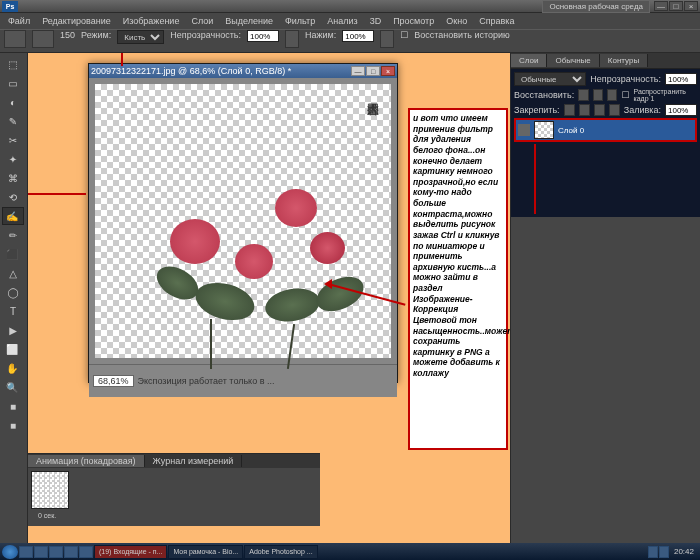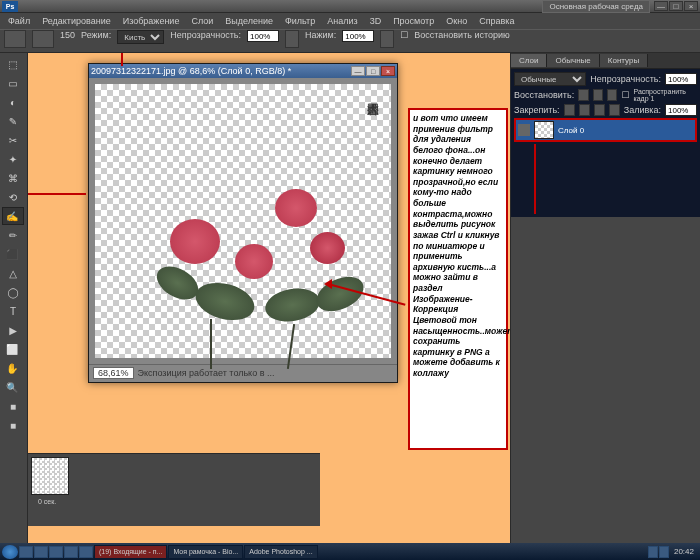--- a/index.html
+++ b/index.html
@@ -36,21 +36,21 @@
 .f4{width:35px;height:32px;background:radial-gradient(circle,#d4576b,#a8263c);left:215px;top:148px}
 .leaf{position:absolute;background:radial-gradient(ellipse,#5a7050,#3a4a35)}
 .l1{width:60px;height:35px;left:100px;top:200px;border-radius:50%;transform:rotate(15deg)}
 .l2{width:55px;height:32px;left:170px;top:205px;border-radius:50%;transform:rotate(-10deg)}
 .l3{width:45px;height:28px;left:60px;top:185px;border-radius:50%;transform:rotate(30deg)}
 .l4{width:50px;height:30px;left:220px;top:195px;border-radius:50%;transform:rotate(-25deg)}
 .stem{position:absolute;width:2px;background:#3a4030}
 .s1{height:50px;left:115px;top:235px}
 .s2{height:45px;left:195px;top:240px;transform:rotate(8deg)}
 .calligraphy{position:absolute;right:10px;top:10px;width:20px;height:80px;writing-mode:vertical-rl;font-size:12px;color:#333;font-family:serif}
-.doc-status{background:#868686;height:16px;display:flex;align-items:center;padding:8px 4px;font-size:8px;color:#333;border-top:1px solid #666}
+.doc-status{background:#868686;height:16px;display:flex;align-items:center;padding:16px 4px;font-size:8px;color:#333;border-top:1px solid #666}
 .doc-status-box{background:#fff;border:1px solid #666;padding:0 4px;margin-right:4px}
 .annotation-box{position:absolute;left:380px;top:55px;width:100px;height:342px;background:#fff;border:2px solid #c00000;padding:3px;font-size:8.5px;color:#000;font-style:italic;font-weight:bold;line-height:1.25}
 .arrow{position:absolute;background:#c00000}
 .arrow-h{height:2px}
 .arrow-v{width:2px}
 .arrowhead{position:absolute;width:0;height:0}
 .panels{width:190px;background:#464646;border-left:1px solid #2a2a2a;display:flex;flex-direction:column}
 .panel-tabs{background:#353535;height:16px;display:flex;align-items:center;border-bottom:1px solid #222}
 .panel-tab{padding:2px 8px;color:#ccc;font-size:8px;background:#464646;border-right:1px solid #222}
 .panel-tab.active{background:#5a5a5a}
@@ -179,20 +179,24 @@
     <div class="annotation-box">и вот что имеем применив фильтр для удаления белого фона...он конечно делает картинку  немного прозрачной,но если кому-то надо больше контраста,можно выделить  рисунок зажав Ctrl и кликнув по миниатюре и применить архивную кисть...а можно зайти в раздел Изображение-Коррекция Цветовой тон насыщенность..можете сохранить картинку в PNG а можете добавить к коллажу</div>
 
     <div class="arrow arrow-v" style="left:93px;top:-37px;height:50px"></div>
 
     <div class="arrow arrow-h" style="left:-15px;top:140px;width:73px"></div>
 
     <div class="arrow" style="left:300px;top:230px;width:80px;height:2px;transform:rotate(15deg);transform-origin:left"></div>
     <div class="arrowhead" style="left:296px;top:226px;border-top:5px solid transparent;border-bottom:5px solid transparent;border-right:8px solid #c00000"></div>
 
     <div class="bottom-panel">
+      <div class="bottom-tabs">
+        <div class="bottom-tab active">Анимация (покадровая)</div>
+        <div class="bottom-tab">Журнал измерений</div>
+      </div>
       <div class="frame-strip">
         <div class="frame">
             <div class="frame-thumb"></div>
           </div>
       </div>
       <div style="font-size:7px;color:#ccc;padding-left:10px">0 сек.</div>
     </div>
   </div>
 
   <div class="panels">

